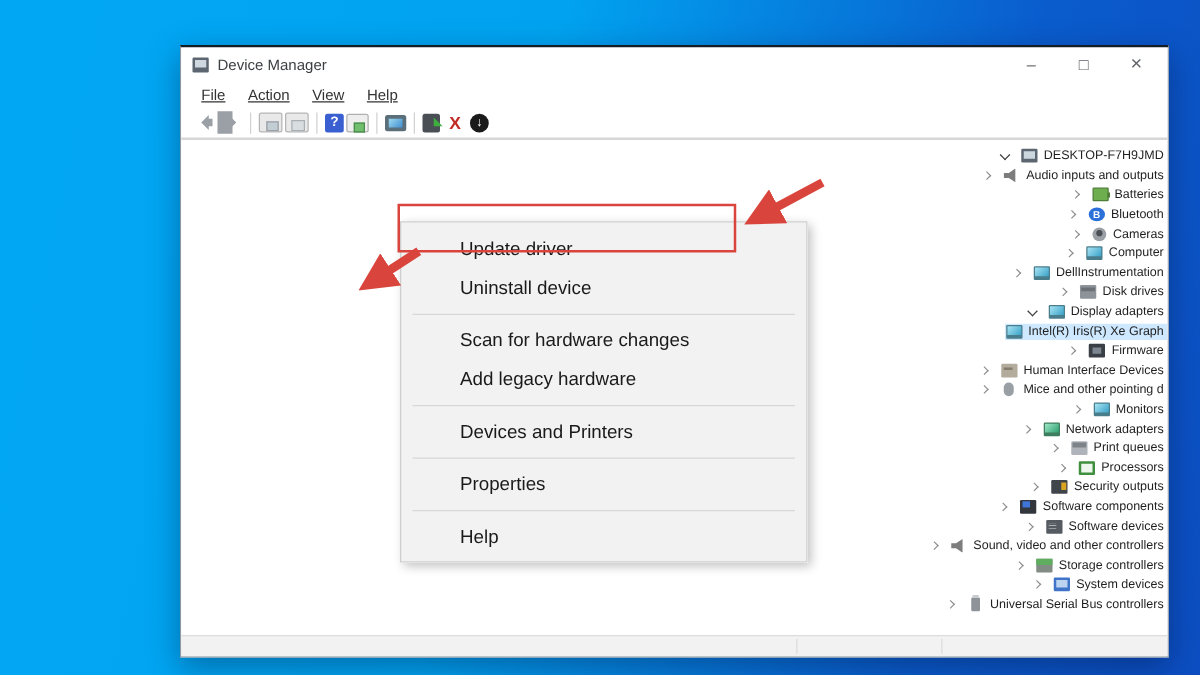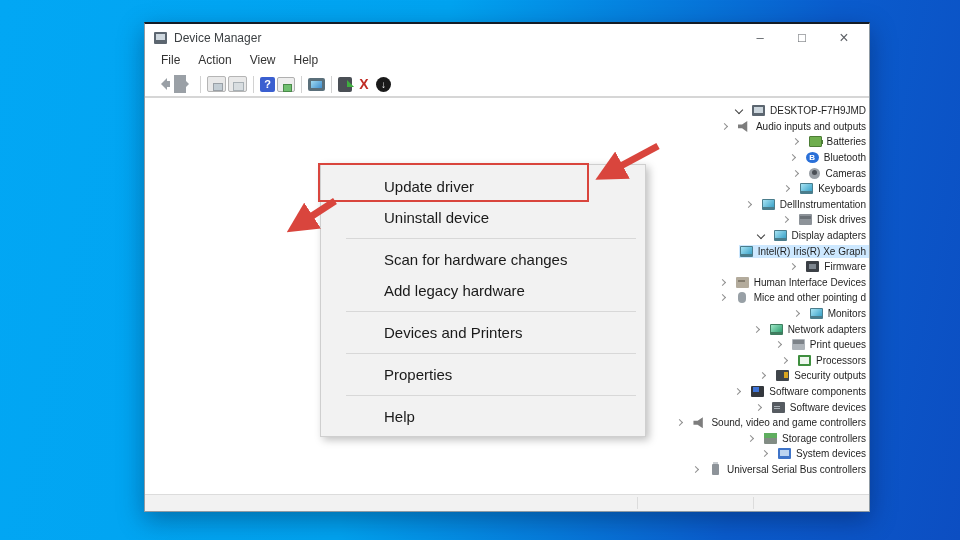--- a/index.html
+++ b/index.html
@@ -1,32 +1,32 @@
 <!DOCTYPE html>
 <html><head>
 <meta charset="utf-8">
 <style>
   html,body{margin:0;padding:0;width:960px;height:540px;overflow:hidden;
     font-family:"Liberation Sans","DejaVu Sans",sans-serif;}
   body{background:linear-gradient(102deg,#02a7f4 0%,#01a3f0 42%,#0a5ccd 78%,#0c4ec2 100%);position:relative;}
 
   
-  .win{position:absolute;left:144px;top:22px;width:726px;height:490px;background:#fff;
+  .win{position:absolute;left:144px;top:36px;width:791px;height:490px;background:#fff;
     border:1px solid #8f9aa3;border-top:2px solid #141c26;box-shadow:0 8px 24px rgba(0,10,40,.35);
     box-sizing:border-box;}
   .titlebar{height:27px;display:flex;align-items:center;background:#fff;}
   .app-icon{width:13px;height:12px;margin:0 7px 0 9px;position:relative;background:#5c6670;border-radius:1px;}
   .app-icon::after{content:"";position:absolute;left:2px;top:2px;right:2px;bottom:4px;background:#cfd8df;}
   .title-text{font-size:12px;color:#3c4043;}
   .controls{margin-left:auto;display:flex;align-items:center;height:100%;}
   .ctl{width:42px;height:100%;display:flex;align-items:center;justify-content:center;
     color:#5f6368;font-size:13px;cursor:default;}
   .ctl.close{font-size:16px;margin-right:4px;}
 
-  .menubar{height:21px;display:flex;align-items:flex-start;padding-left:7px;background:#fff;font-size:12px;color:#333;}
+  .menubar{height:21px;display:flex;align-items:center;padding-left:7px;background:#fff;font-size:12px;color:#333;text-decoration:underline;}
   .mitem{padding:2px 9px;}
 
   .toolbar{height:26px;display:flex;align-items:center;padding-left:6px;background:#fff;
     border-bottom:2px solid #d6d6d6;box-sizing:border-box;}
   .tsep{width:1px;height:17px;background:#d2d2d2;margin:0 5px;}
   .tbtn{width:20px;height:19px;display:flex;align-items:center;justify-content:center;position:relative;margin:0 1px;}
   
   .tb-back::before,.tb-forward::before{content:"";width:0;height:0;border:6px solid transparent;}
   .tb-back::before{border-right-color:#9aa0a6;margin-right:-3px;}
   .tb-back::after{content:"";width:6px;height:6px;background:#9aa0a6;}
@@ -91,22 +91,22 @@
   .ic-storage{background:#828c84;}.ic-storage::after{content:"";position:absolute;left:0;right:0;top:0;height:5px;background:#5fae5f;}
   .ic-system{background:#3f74c8;}.ic-system::after{content:"";position:absolute;inset:2px 2px 3px 2px;background:#bcd4f0;}
   .ic-usb{background:#8d9399;width:7px;flex-basis:7px;margin-left:3px;margin-right:8px;}
   .ic-usb::after{content:"";position:absolute;left:1px;top:-2px;width:5px;height:2px;background:#c8ccd0;}
 
   
   .statusbar{position:absolute;left:0;right:0;bottom:0;height:16px;background:#f2f2f2;border-top:1px solid #dcdcdc;}
   .ssep{position:absolute;top:2px;bottom:2px;width:1px;background:#dcdcdc;}
 
   
-  .ctxmenu{position:absolute;left:320px;top:164px;width:326px;background:rgba(242,242,242,0.97);
-    border:1px solid #cfcfcf;box-shadow:3px 3px 8px rgba(0,0,0,0.25);padding:6px 0 4px 16px;box-sizing:border-box;z-index:5;}
+  .ctxmenu{position:absolute;left:320px;top:177px;width:326px;background:rgba(242,242,242,0.97);
+    border:1px solid #cfcfcf;box-shadow:3px 3px 8px rgba(0,0,0,0.25);padding:6px 0 4px 0;box-sizing:border-box;z-index:5;}
   .cmitem{height:31px;display:flex;align-items:center;padding-left:47px;font-size:15px;color:#1a1a1a;}
   .cmsep{height:1px;background:#d8d8d8;margin:5px 9px;}
 
   
   .redbox{position:absolute;left:318px;top:163px;width:271px;height:39px;border:2px solid #d9453d;
     box-sizing:border-box;z-index:6;background:transparent;}
   .arrows{position:absolute;left:0;top:0;width:960px;height:540px;pointer-events:none;z-index:7;}
 </style>
 </head>
 <body>
@@ -179,21 +179,21 @@
         <span class="chev collapsed"></span>
         <span class="rowbody">
           <span class="ticon ic-camera"></span>
           <span>Cameras</span>
         </span>
       </div>
       <div class="trow lvl1">
         <span class="chev collapsed"></span>
         <span class="rowbody">
           <span class="ticon ic-monitor"></span>
-          <span>Keyboards</span>
+          <span>Computer</span>
         </span>
       </div>
       <div class="trow lvl1">
         <span class="chev collapsed"></span>
         <span class="rowbody">
           <span class="ticon ic-monitor"></span>
           <span>DellInstrumentation</span>
         </span>
       </div>
       <div class="trow lvl1">
@@ -283,21 +283,21 @@
         <span class="chev collapsed"></span>
         <span class="rowbody">
           <span class="ticon ic-softdev"></span>
           <span>Software devices</span>
         </span>
       </div>
       <div class="trow lvl1">
         <span class="chev collapsed"></span>
         <span class="rowbody">
           <span class="ticon ic-speaker"></span>
-          <span>Sound, video and game controllers</span>
+          <span>Sound, video and other controllers</span>
         </span>
       </div>
       <div class="trow lvl1">
         <span class="chev collapsed"></span>
         <span class="rowbody">
           <span class="ticon ic-storage"></span>
           <span>Storage controllers</span>
         </span>
       </div>
       <div class="trow lvl1">

